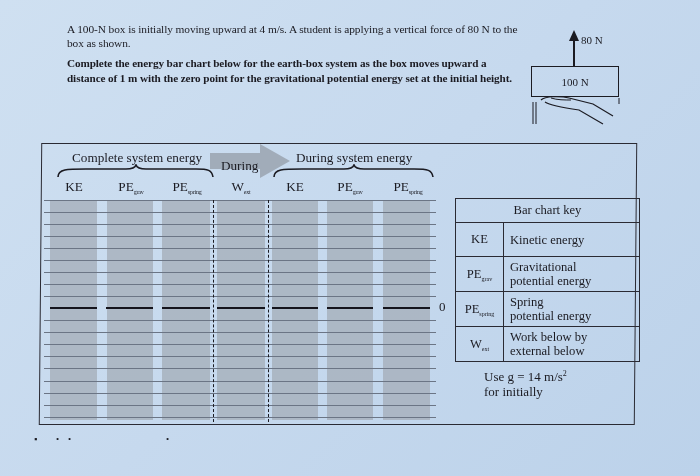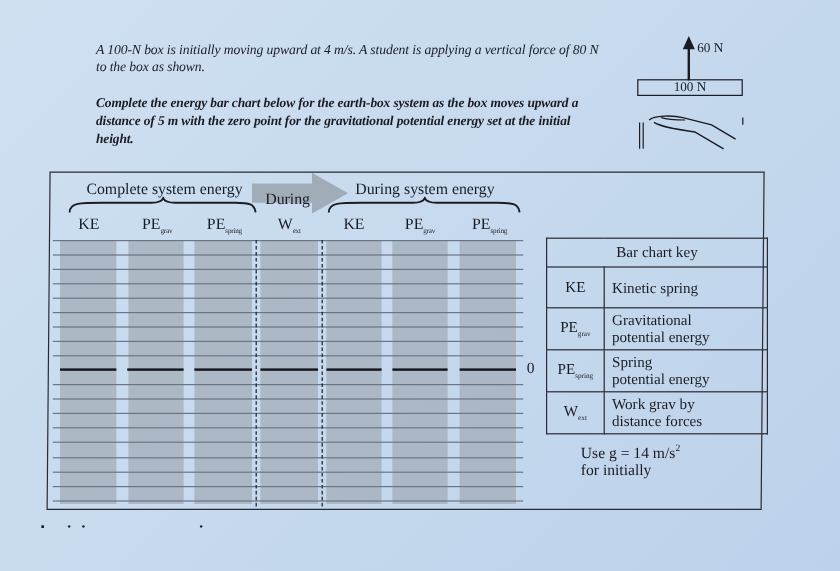--- a/index.html
+++ b/index.html
@@ -4,28 +4,28 @@
 <style>
   html, body { margin:0; padding:0; }
   body {
     width:700px; height:476px; overflow:hidden; position:relative;
     background: linear-gradient(135deg, #cfe0f1 0%, #c6d9ee 50%, #bcd2ea 100%);
     font-family: "Liberation Serif", "DejaVu Serif", serif;
     color:#1b1b22;
   }
   .abs { position:absolute; }
   .intro { left:64px; top:19px; width:460px; font-size:11.4px; line-height:14px; letter-spacing:-0.1px; }
-  .intro p { margin:16px;font-style:italic; }
+  .intro p { margin:3px; }
   .intro .task { margin-top:6px; font-weight:bold; font-size:11.2px; line-height:15px; }
 
   
   .force-arrow-shaft { left:573px; top:40px; width:2px; height:27px; background:#1b1b22; }
   .force-arrow-head { left:569px; top:30px; width:0; height:0; border-left:5px solid transparent; border-right:5px solid transparent; border-bottom:11px solid #1b1b22; }
   .force-label { left:581px; top:34px; font-size:11px; }
-  .box { left:531px; top:66px; width:88px; height:14px; border:1.5px solid #1b1b22; display:flex; align-items:center; justify-content:center; font-size:11px; box-sizing:border-box; }
+  .box { left:531px; top:66px; width:88px; height:31px; border:1.5px solid #1b1b22; display:flex; align-items:center; justify-content:center; font-size:11px; box-sizing:border-box; }
   .hand { left:531px; top:94px; width:95px; height:34px; }
 
   
   .frame { left:40px; top:143px; width:596px; height:282px; border:1.5px solid #2a2a33; box-sizing:border-box; transform:skewX(-0.5deg); }
   .hdr { font-size:13.2px; }
   .col-label { font-size:13.2px; text-align:center; width:50px; }
   .col-label sub { font-size:6px; letter-spacing:-0.2px; vertical-align:-3px; }
 
   .bar { top:200px; height:220px; background:#a9b3bf; opacity:0.88; }
   .grid-line { left:44px; width:392px; height:1px; background:#6b7585; }
@@ -41,26 +41,26 @@
   .zero-label { left:439px; top:299px; font-size:13px; }
   .note { left:484px; top:366px; font-size:13px; line-height:15px; }
   .note sup { font-size:8px; }
   .specks { top:434px; font-size:9px; }
 </style>
 </head>
 <body>
 
 <div class="abs intro">
   <p>A 100-N box is initially moving upward at 4 m/s. A student is applying a vertical force of 80 N to the box as shown.</p>
-  <p class="task">Complete the energy bar chart below for the earth-box system as the box moves upward a distance of 5 m with the zero point for the gravitational potential energy set at the initial height.</p>
+  <p class="task">Complete the energy bar chart below for the earth-box system as the box moves upward a distance of 1 m with the zero point for the gravitational potential energy set at the initial height.</p>
 </div>
 
 <div class="abs force-arrow-head"></div>
 <div class="abs force-arrow-shaft"></div>
-<div class="abs force-label">60 N</div>
+<div class="abs force-label">80 N</div>
 <div class="abs box">
   <span>100 N</span>
 </div>
 <svg class="abs hand" viewBox="0 0 95 34">
   <path d="M10 6 C 14 2, 30 2, 38 4 L 62 10 L 82 22" stroke="#1b1b22" stroke-width="1.2" fill="none"></path>
   <path d="M14 8 C 20 12, 34 14, 48 16 L 72 30" stroke="#1b1b22" stroke-width="1.2" fill="none"></path>
   <path d="M20 4 C 26 6, 34 6, 40 6" stroke="#1b1b22" stroke-width="1" fill="none"></path>
   <line x1="2" y1="8" x2="2" y2="30" stroke="#1b1b22" stroke-width="1"></line>
   <line x1="5" y1="8" x2="5" y2="30" stroke="#1b1b22" stroke-width="1"></line>
   <line x1="88" y1="4" x2="88" y2="10" stroke="#1b1b22" stroke-width="1"></line>
@@ -128,33 +128,33 @@
 <div class="abs dash" style="left:213px;"></div>
 <div class="abs dash" style="left:268px;"></div>
 
 <table class="abs key">
   <tbody>
       <tr>
         <td class="kh" colspan="2">Bar chart key</td>
       </tr>
   <tr style="height:34px;">
     <td class="kl"><span>KE</span><sub></sub></td>
-    <td class="kd"><span>Kinetic spring</span></td>
+    <td class="kd"><span>Kinetic energy</span></td>
   </tr>
   <tr style="height:35px;">
     <td class="kl"><span>PE</span><sub>grav</sub></td>
     <td class="kd"><span>Gravitational</span><br><span>potential energy</span></td>
   </tr>
   <tr style="height:35px;">
     <td class="kl"><span>PE</span><sub>spring</sub></td>
     <td class="kd"><span>Spring</span><br><span>potential energy</span></td>
   </tr>
   <tr style="height:35px;">
     <td class="kl"><span>W</span><sub>ext</sub></td>
-    <td class="kd"><span>Work grav by</span><br><span>distance forces</span></td>
+    <td class="kd"><span>Work below by</span><br><span>external below</span></td>
   </tr>
 </tbody>
   </table>
 
 <div class="abs note">
   <span>Use g = 14 m/s</span><sup>2</sup><br>
   <span>for initially</span>
 </div>
 
 <div class="abs specks" style="left:34px;">▪</div>

